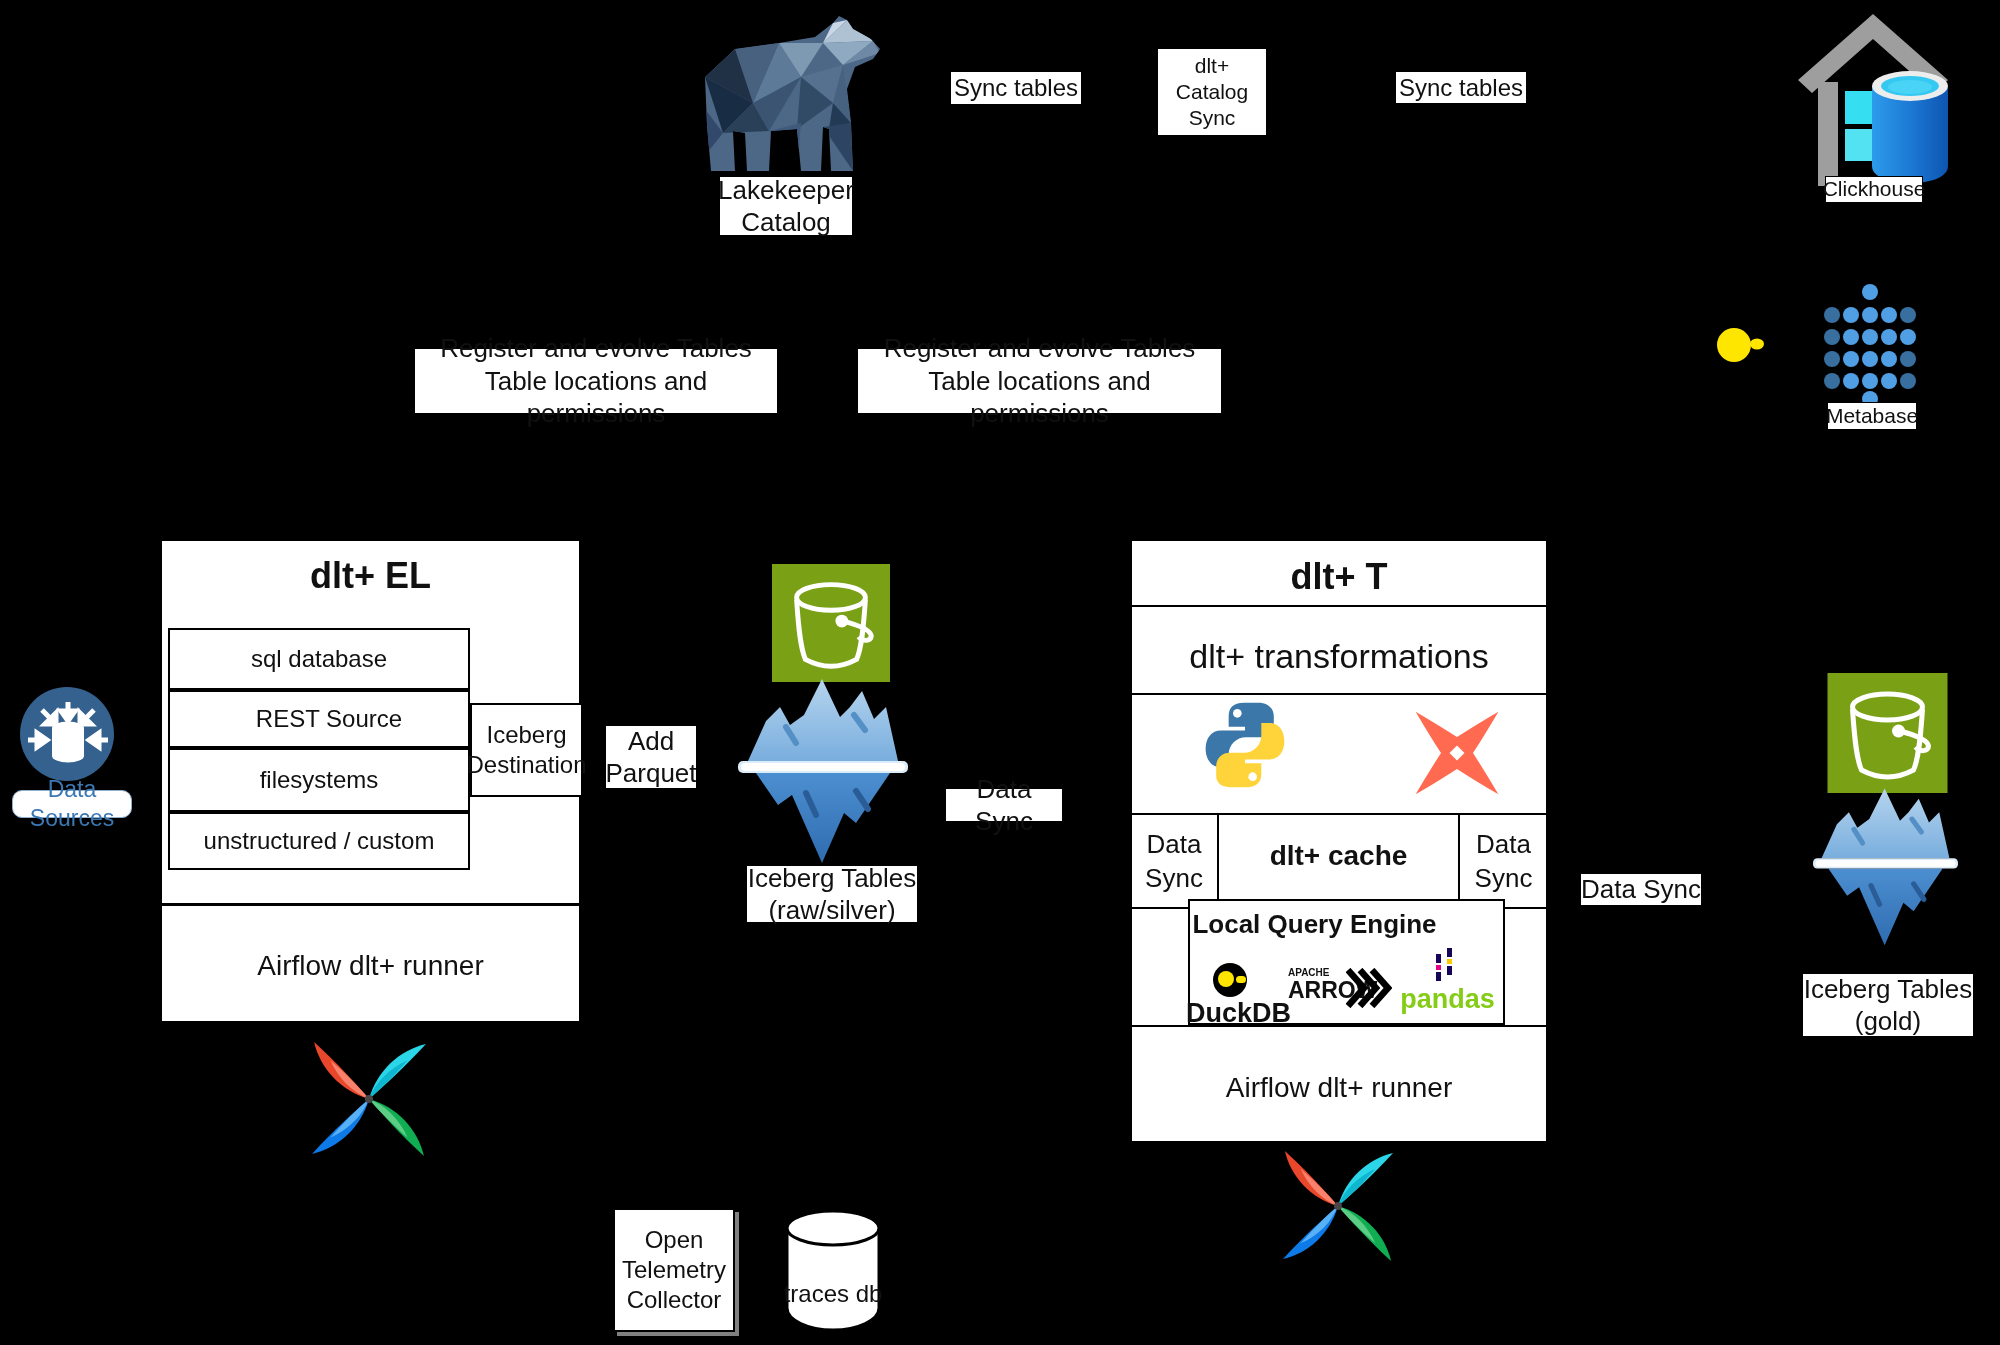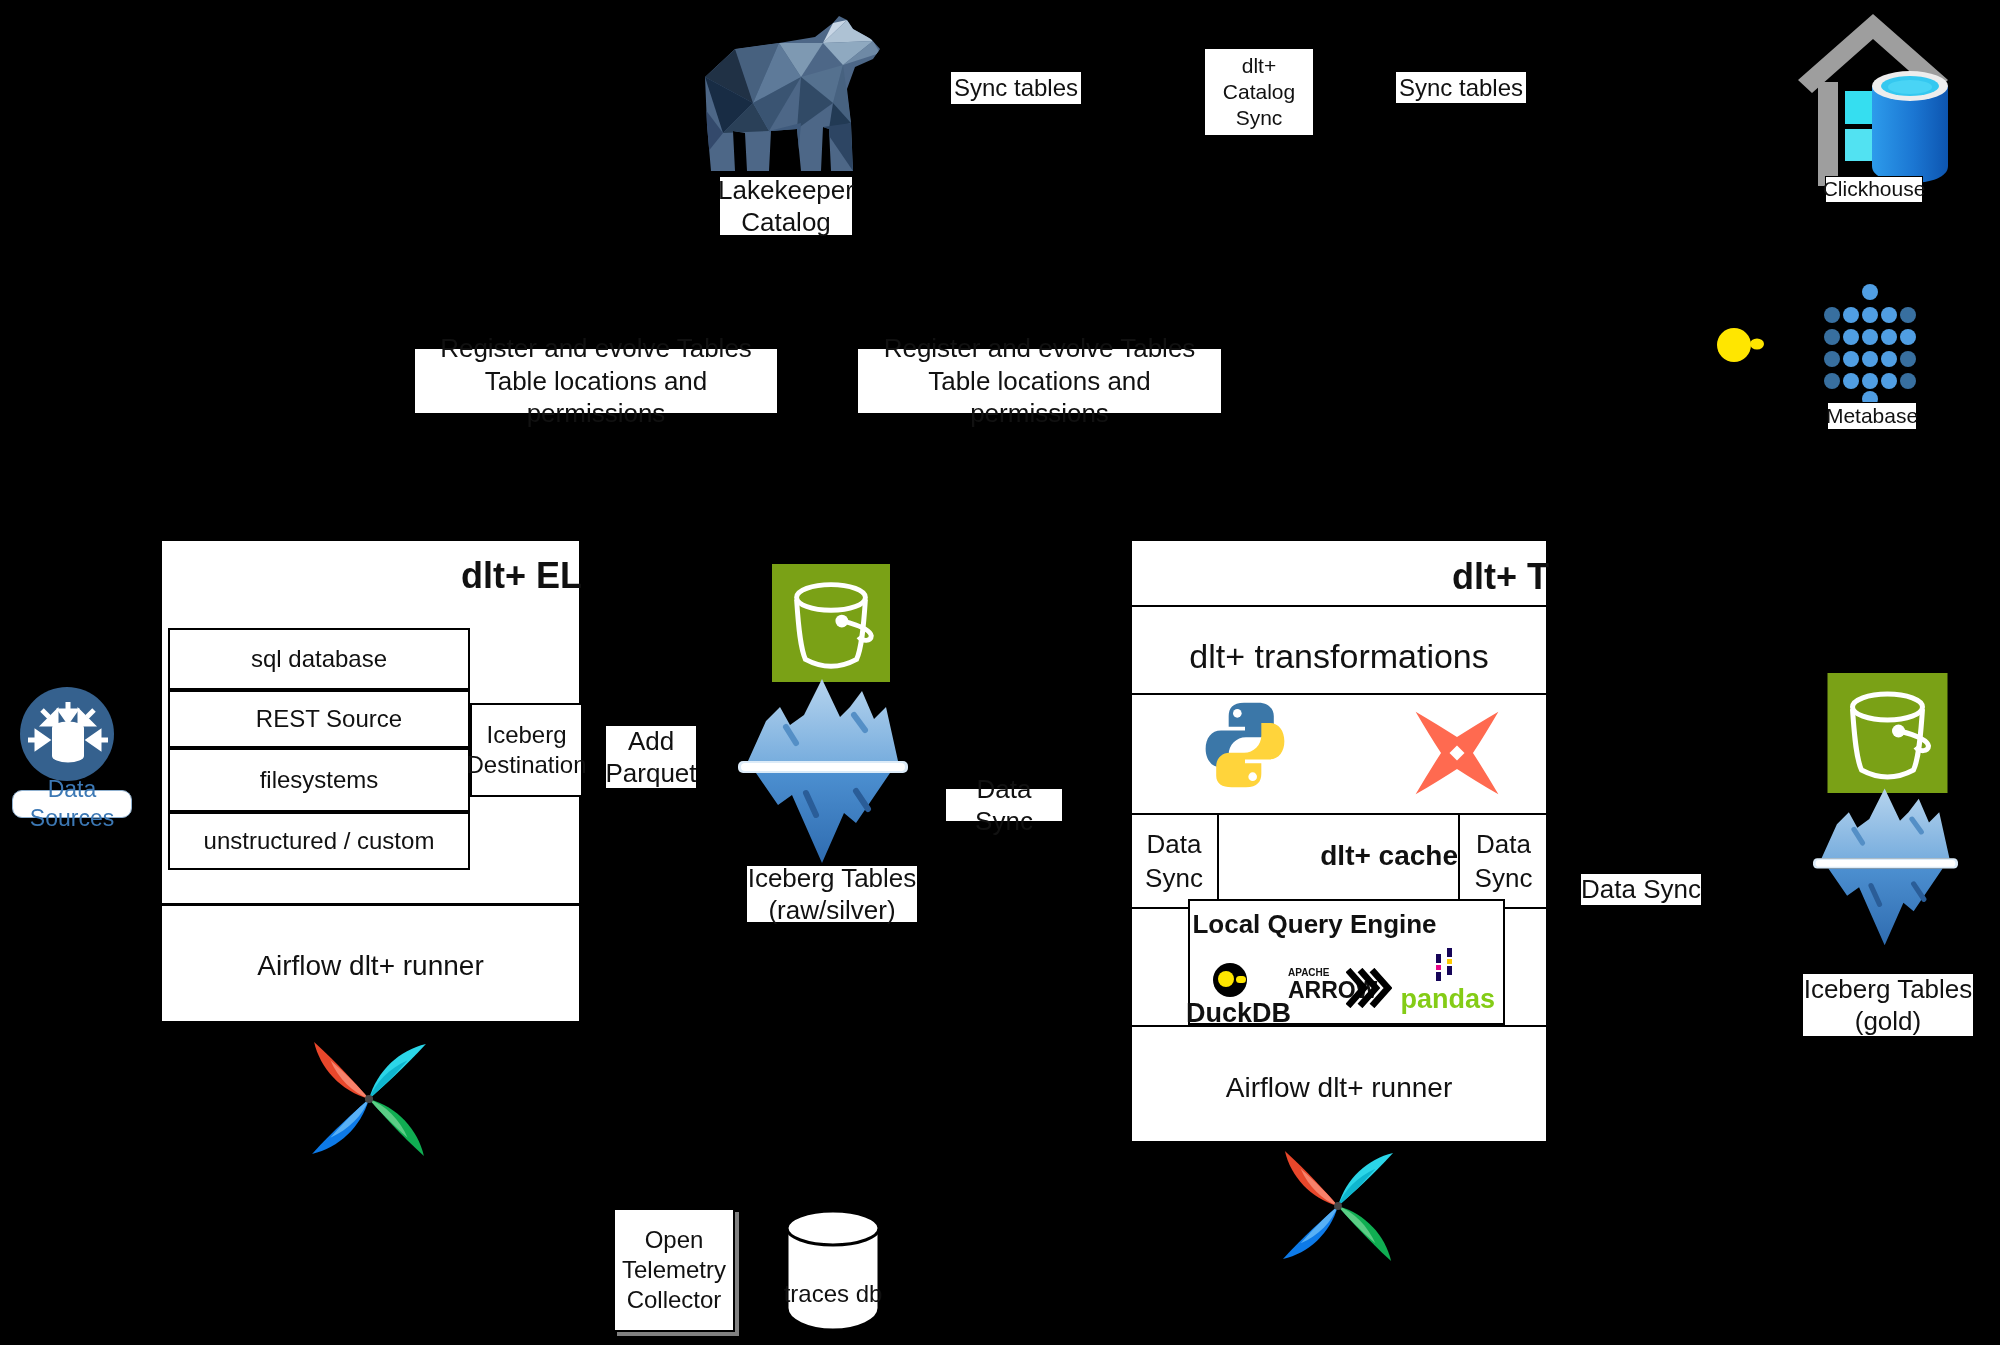--- a/index.html
+++ b/index.html
@@ -4,21 +4,21 @@
 <style>
   html,body{margin:0;padding:0;background:#000;}
   #canvas{position:relative;width:2000px;height:1345px;background:#000;overflow:hidden;
           font-family:"Liberation Sans","DejaVu Sans",sans-serif;color:#111;}
   .abs{position:absolute;}
   .box{position:absolute;background:#fff;border:2px solid #000;display:flex;align-items:center;
        justify-content:center;text-align:center;white-space:pre-line;box-sizing:border-box;line-height:1.25;}
   .thin{border-width:1.5px;}
   .dashedbox{border:2.5px dashed #000;}
   .bigframe{position:absolute;background:#fff;border:3px solid #000;box-sizing:border-box;}
-  .titletext{position:absolute;font-weight:bold;text-align:right;white-space:pre-line;}
+  .titletext{position:absolute;font-weight:bold;text-align:center;white-space:pre-line;}
   .plain{position:absolute;text-align:center;white-space:pre-line;line-height:1.3;}
   .hline{position:absolute;border-top:2.5px solid #000;}
   .vline{position:absolute;border-left:2.5px solid #000;}
   .bluetext{color:#3C78B4;border-color:#8fb0cf;}
   svg{display:block;}
 </style>
 </head>
 <body>
 
 <div id="canvas">
@@ -53,21 +53,21 @@
     </g>
   </svg>
   <div class="box" style="left:718px;top:175px;width:136px;height:62px;font-size:26px;">
     <span>Lakekeeper
 Catalog</span>
   </div>
 
   <div class="box thin" style="left:950px;top:71px;width:132px;height:34px;font-size:24px;">
     <span>Sync tables</span>
   </div>
-  <div class="box" style="left:1203px;top:47px;width:112px;height:90px;font-size:21px;">
+  <div class="box" style="left:1156px;top:47px;width:112px;height:90px;font-size:21px;">
     <span>dlt+
 Catalog Sync</span>
   </div>
   <div class="box thin" style="left:1395px;top:71px;width:132px;height:33px;font-size:24px;">
     <span>Sync tables</span>
   </div>
 
   <svg class="abs" style="left:1788px;top:8px;" width="170" height="185" viewBox="0 0 170 185">
     <polygon points="85,6 10,72 24,85 85,31 146,85 160,72" fill="#9E9E9E"></polygon>
     <rect x="30" y="74" width="20" height="104" fill="#9E9E9E"></rect>

